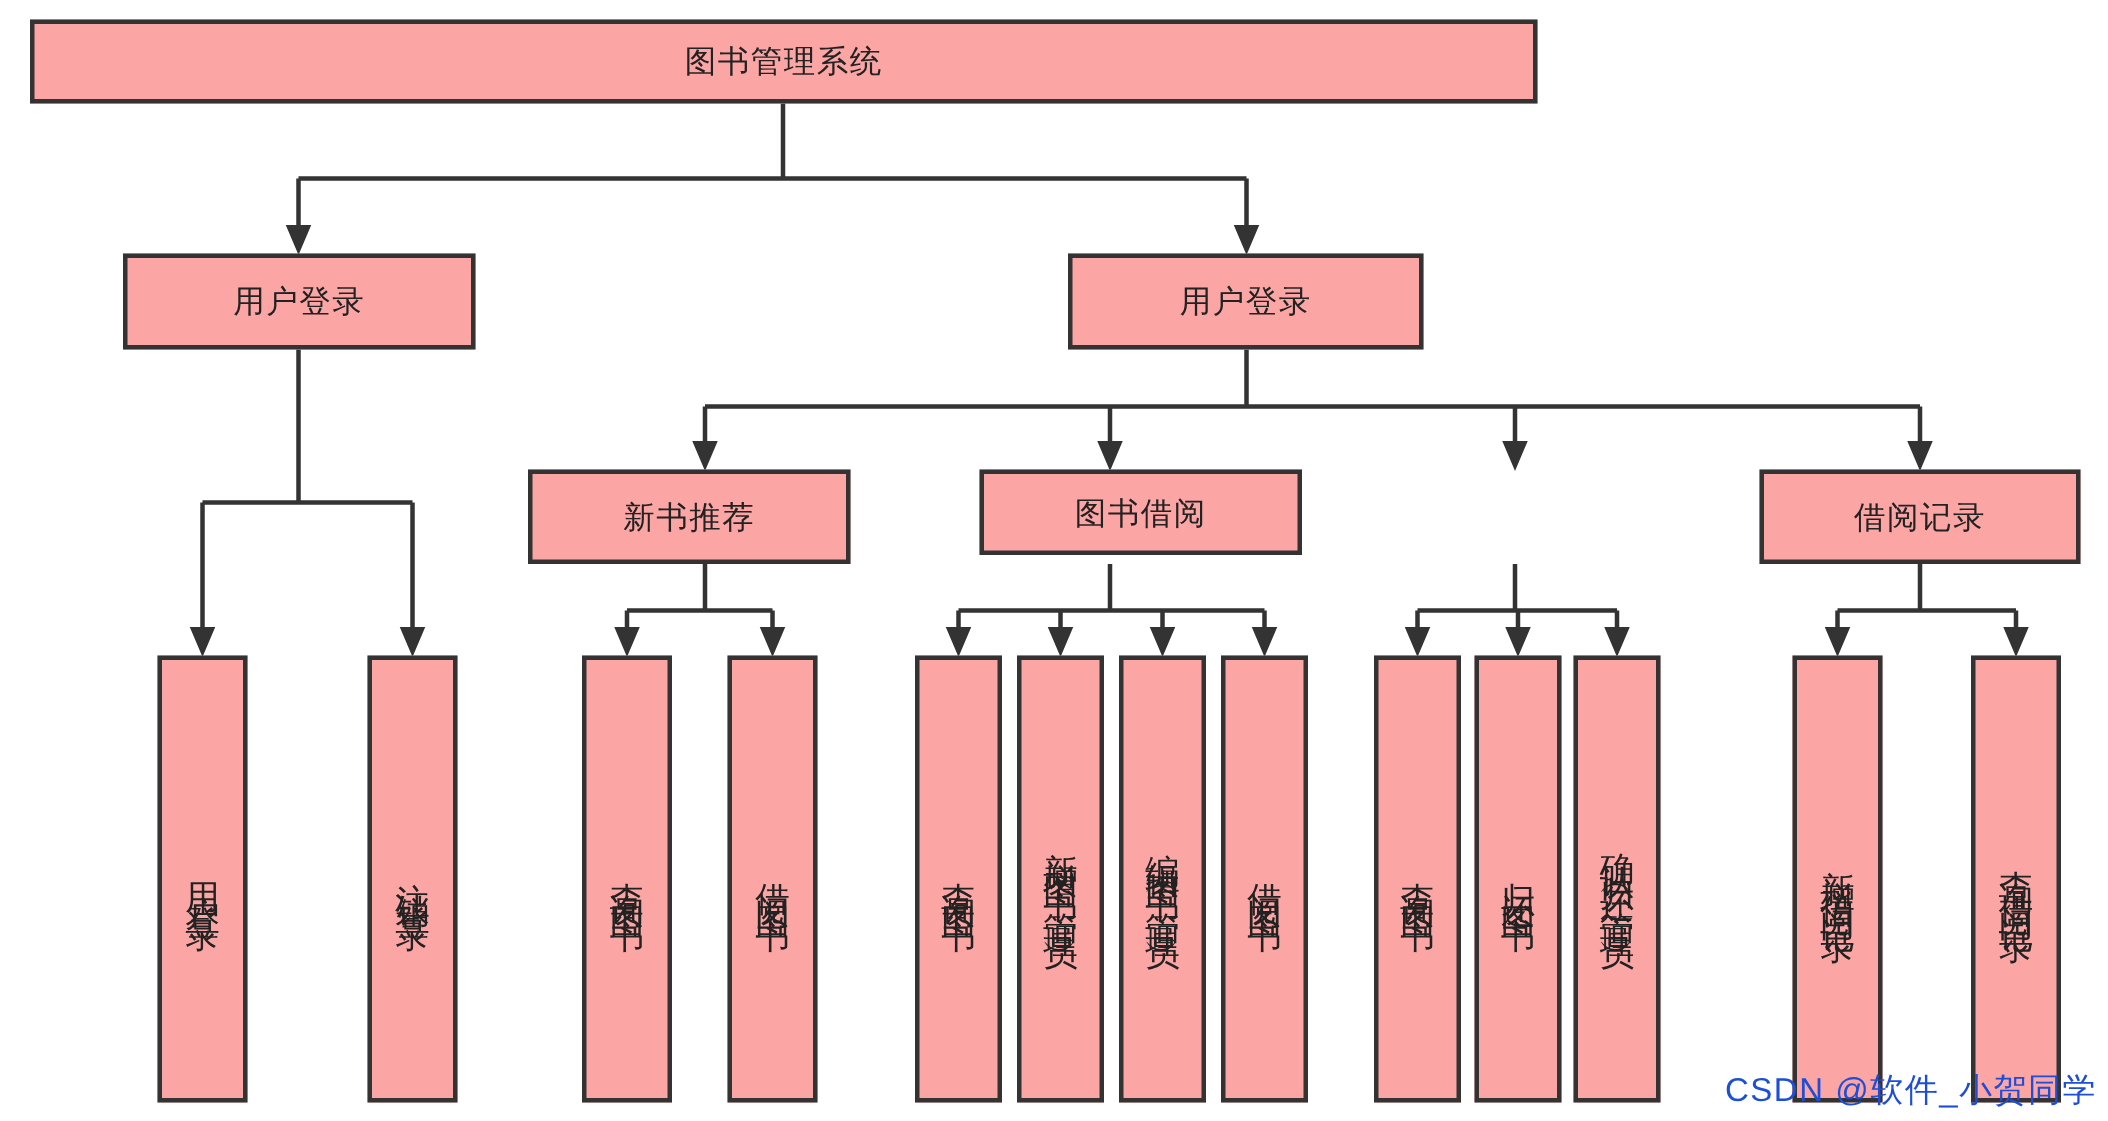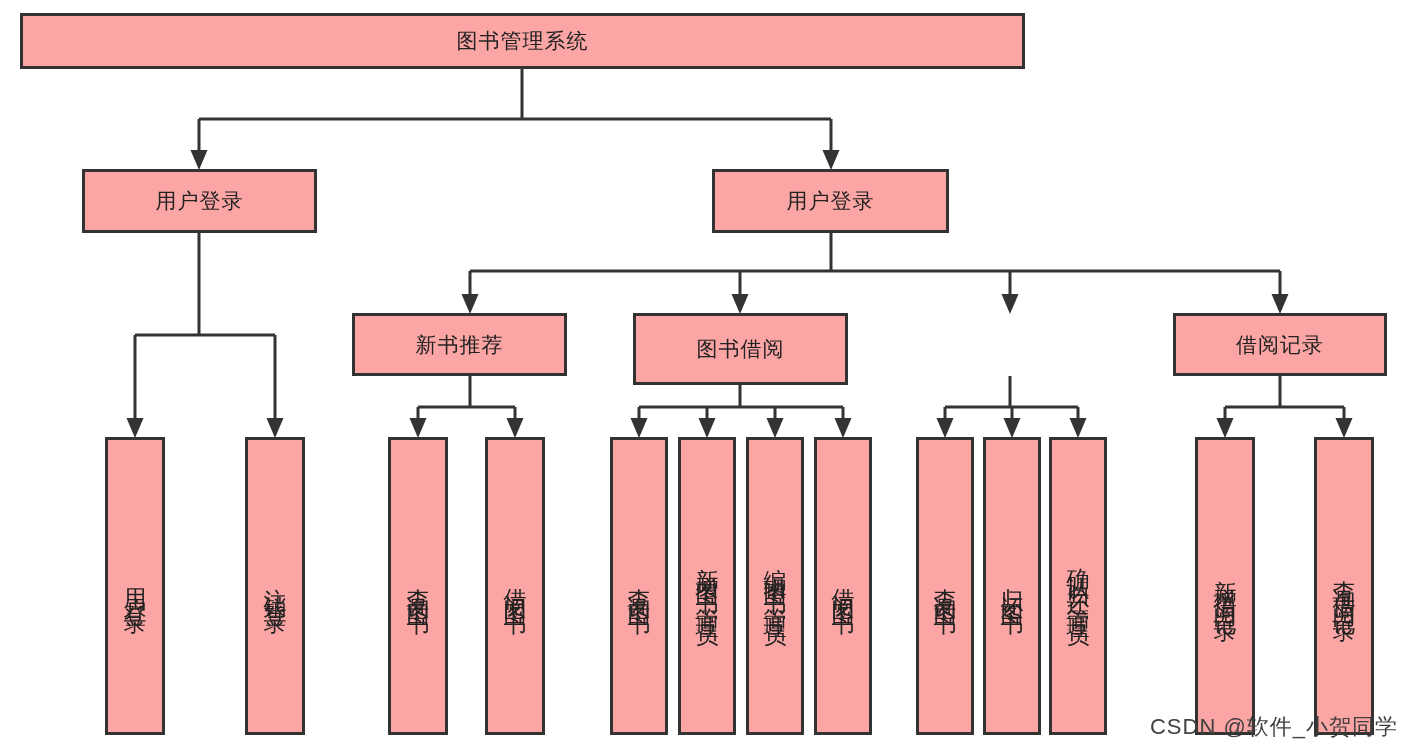--- a/index.html
+++ b/index.html
@@ -13,21 +13,21 @@
     box-sizing:border-box; display:flex; align-items:center; justify-content:center;
     color:#222222;
   }
   .node.h .lbl { font-size:21px; letter-spacing:1px; white-space:nowrap; }
   .node.v .lbl {
     writing-mode:vertical-rl; text-orientation:mixed;
     font-size:23px; letter-spacing:8px; line-height:1; white-space:nowrap;
   }
   .watermark {
     position:absolute; right:7px; bottom:5px; font-size:22px;
-    color:#404040; letter-spacing:1px; white-space:nowrap;
+    color:#1d4ed8; letter-spacing:1px; white-space:nowrap;
   }
 </style>
 </head>
 <body>
 
 <div class="canvas">
 
   <svg class="wires" width="1405" height="747" viewBox="0 0 1405 747">
     <path fill="none" stroke="#333333" stroke-width="3" d="M522 69 V119 M199 119 H831 M199 119 V154 M831 119 V154
              M199 233 V335 M135 335 H275 M135 335 V422 M275 335 V422
@@ -64,21 +64,21 @@
   <div class="node h" style="left:82px;top:169px;width:235px;height:64px">
     <span class="lbl">用户登录</span>
   </div>
   <div class="node h" style="left:712px;top:169px;width:237px;height:64px">
     <span class="lbl">用户登录</span>
   </div>
 
   <div class="node h" style="left:352px;top:313px;width:215px;height:63px">
     <span class="lbl">新书推荐</span>
   </div>
-  <div class="node h" style="left:633px;top:313px;width:215px;height:72px">
+  <div class="node h" style="left:653px;top:313px;width:215px;height:57px">
     <span class="lbl">图书借阅</span>
   </div>
   <div class="node h" style="left:1173px;top:313px;width:214px;height:63px">
     <span class="lbl">借阅记录</span>
   </div>
 
   <div class="node v" style="left:105px;top:437px;width:60px;height:298px">
     <span class="lbl">用户登录</span>
   </div>
   <div class="node v" style="left:245px;top:437px;width:60px;height:298px">

